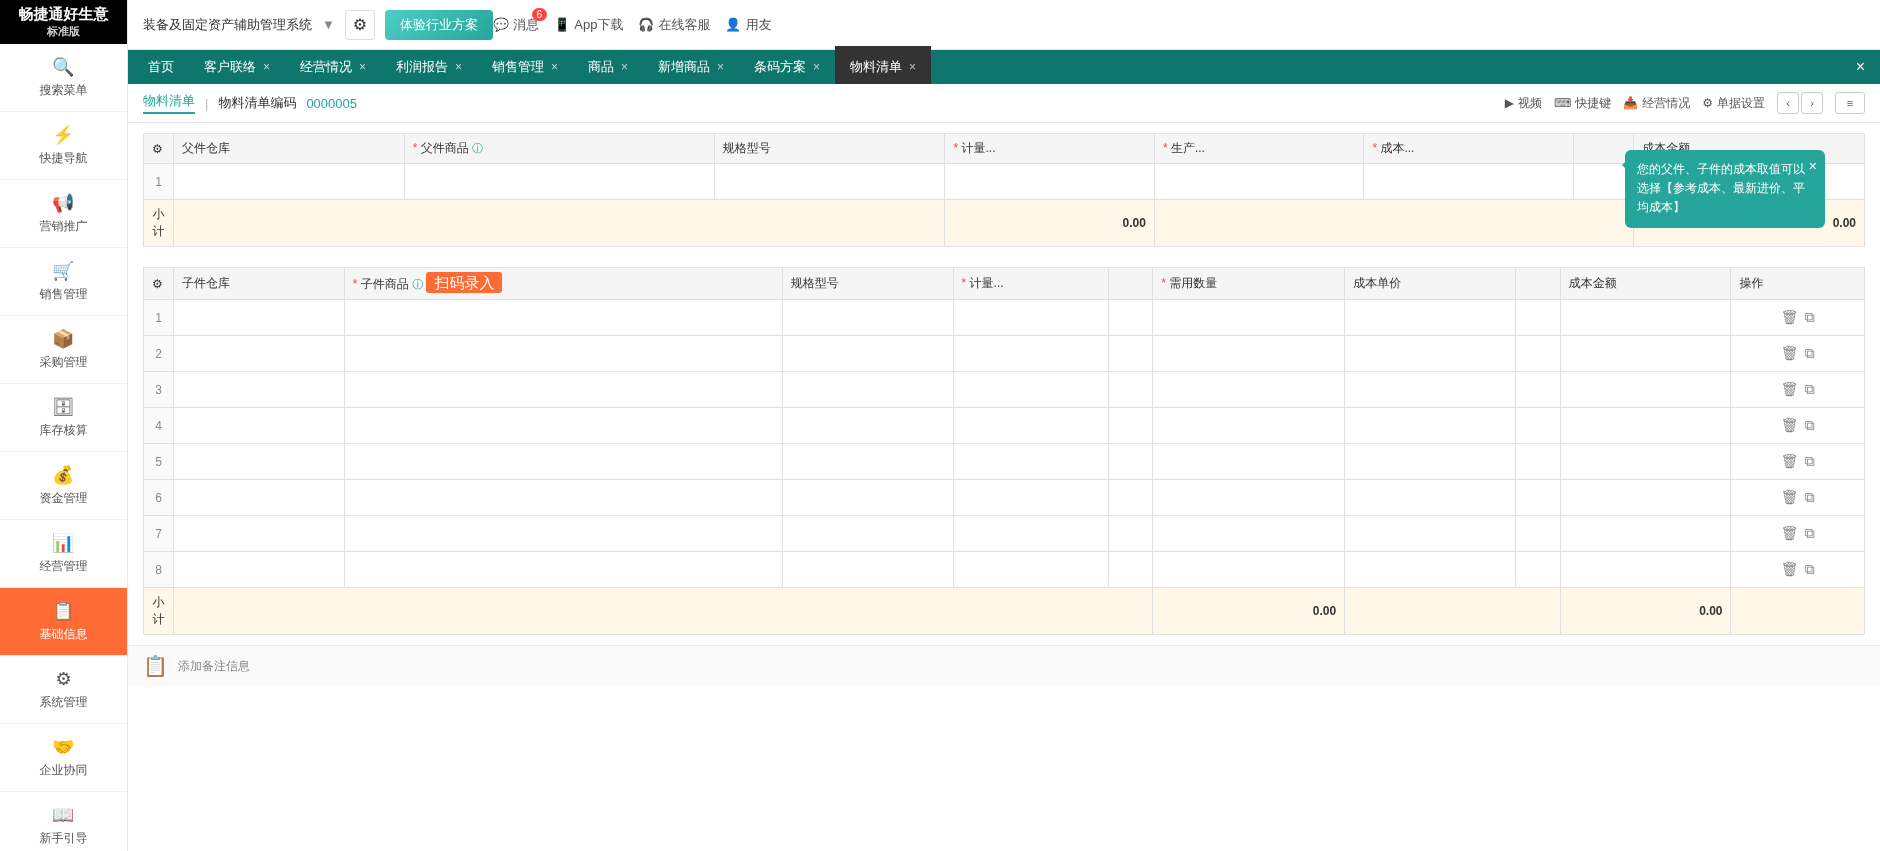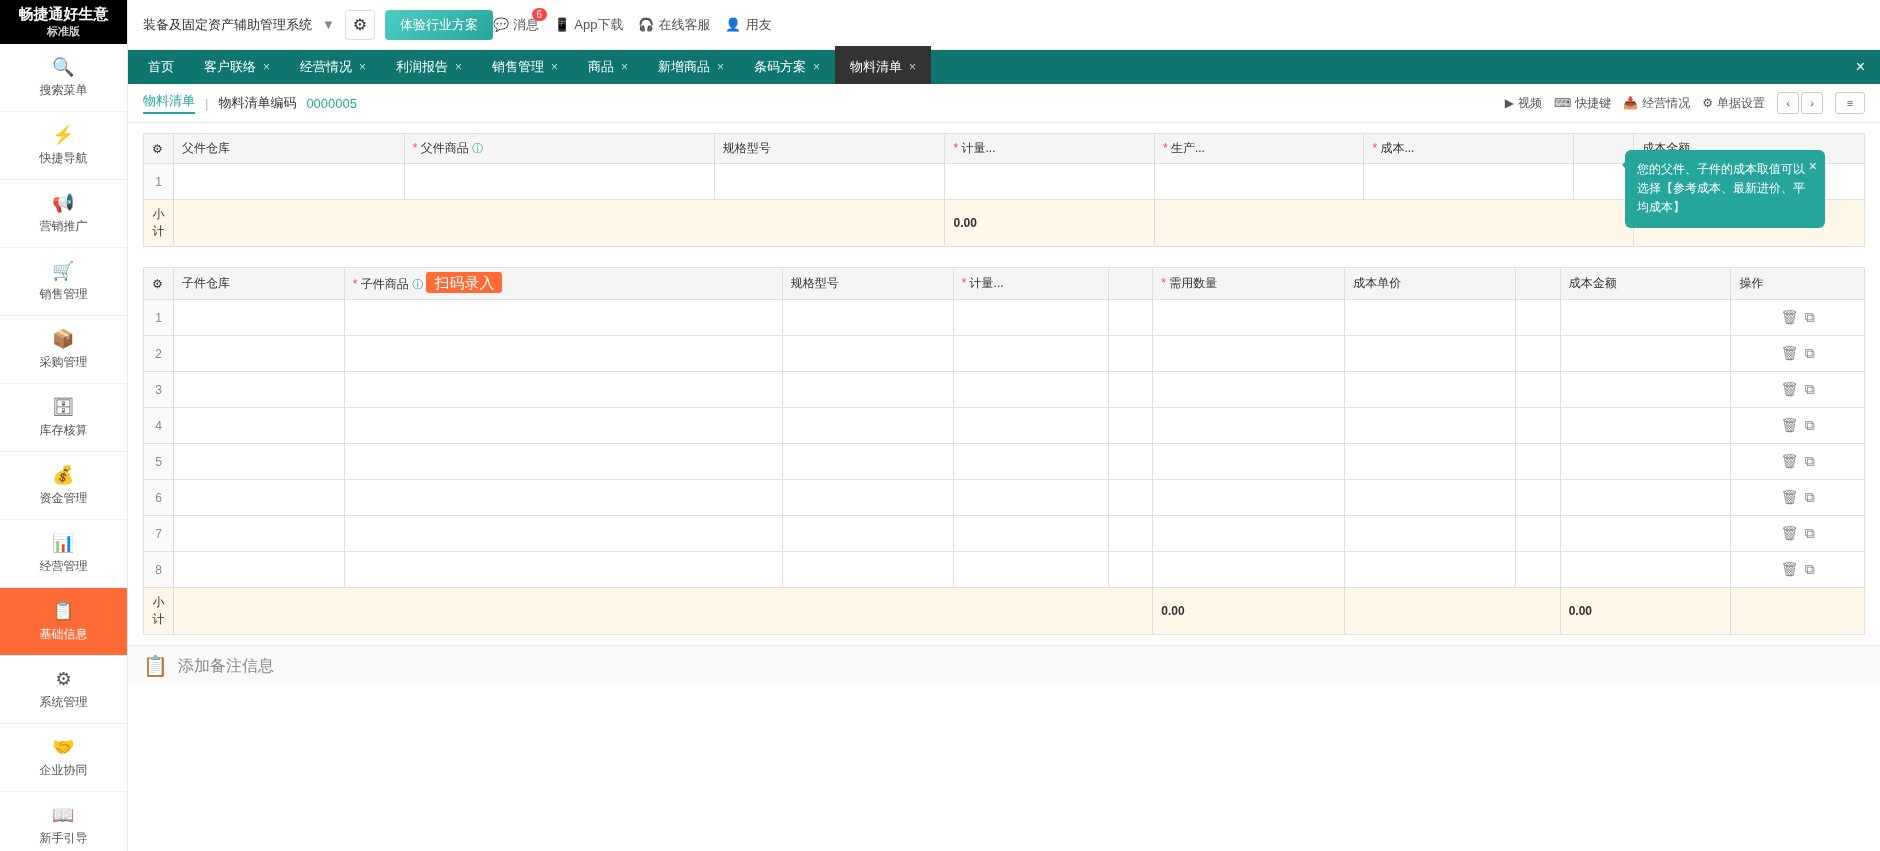--- a/index.html
+++ b/index.html
@@ -228,21 +228,21 @@
     .data-table .subtotal-row td {
       background: #fff8e8;
       color: #333;
     }
     .data-table .subtotal-label {
       text-align: center;
       font-size: 12px;
       color: #888;
     }
     .data-table .subtotal-value {
-      text-align: left;
+      text-align: right;
       font-weight: bold;
       color: #333;
     }
 
     .scan-btn {
       background: #ff6b35;
       color: white;
       padding: 2px 8px;
       border-radius: 3px;
       font-size: 15px;
@@ -307,21 +307,21 @@
 
     .bottom-toolbar {
       padding: 8px 15px;
       display: flex;
       align-items: center;
       gap: 10px;
       border-top: 1px solid #e8e8e8;
       background: #fafafa;
     }
     .bottom-icon { font-size: 20px; color: #26a69a; cursor: pointer; }
-    .bottom-text { font-size: 16px; color: #888; }
+    .bottom-text { font-size: 12px; color: #888; }
 
     .th-settings { width: 30px; text-align: center; }
   </style>
 </head>
 <body>
 
 <div class="sidebar">
   <div class="sidebar-logo">
     <span class="logo-top">畅捷通好生意</span>
     <span class="logo-bottom">标准版</span>

